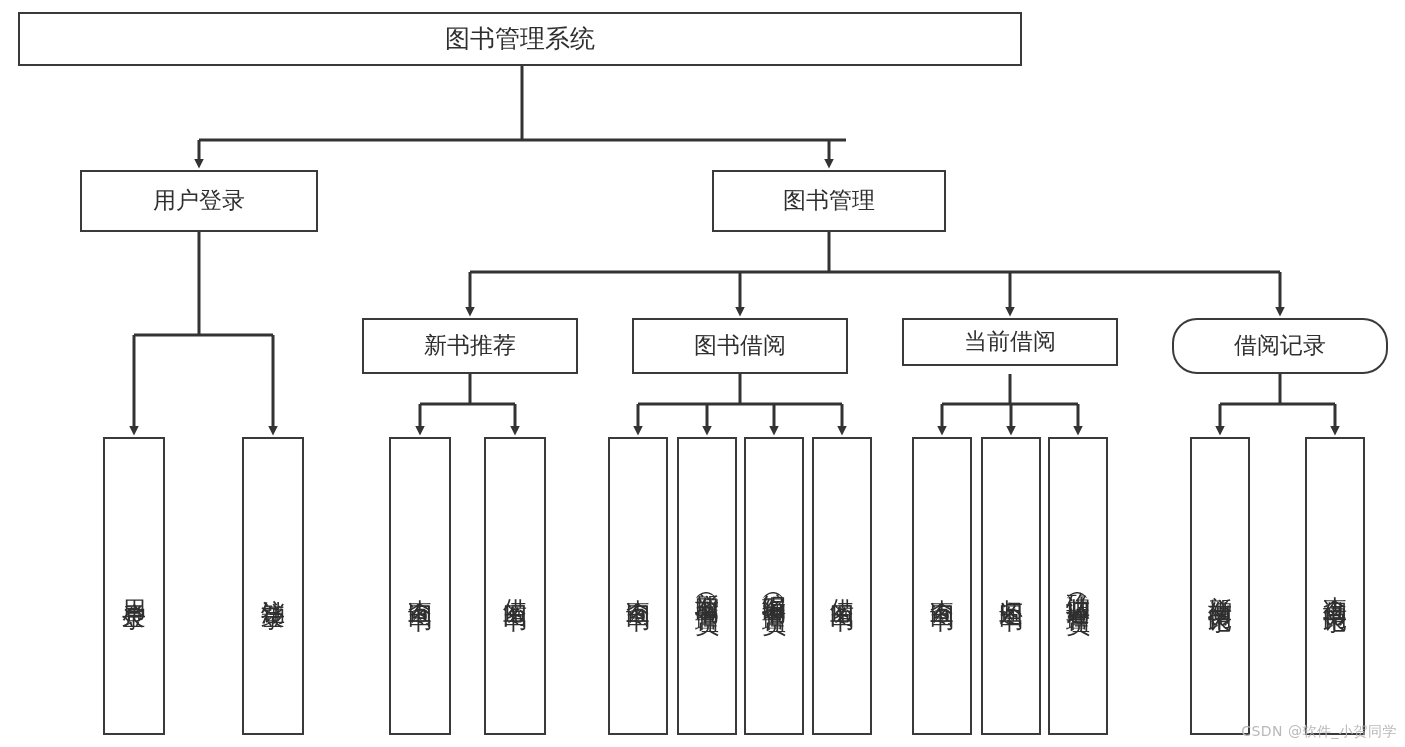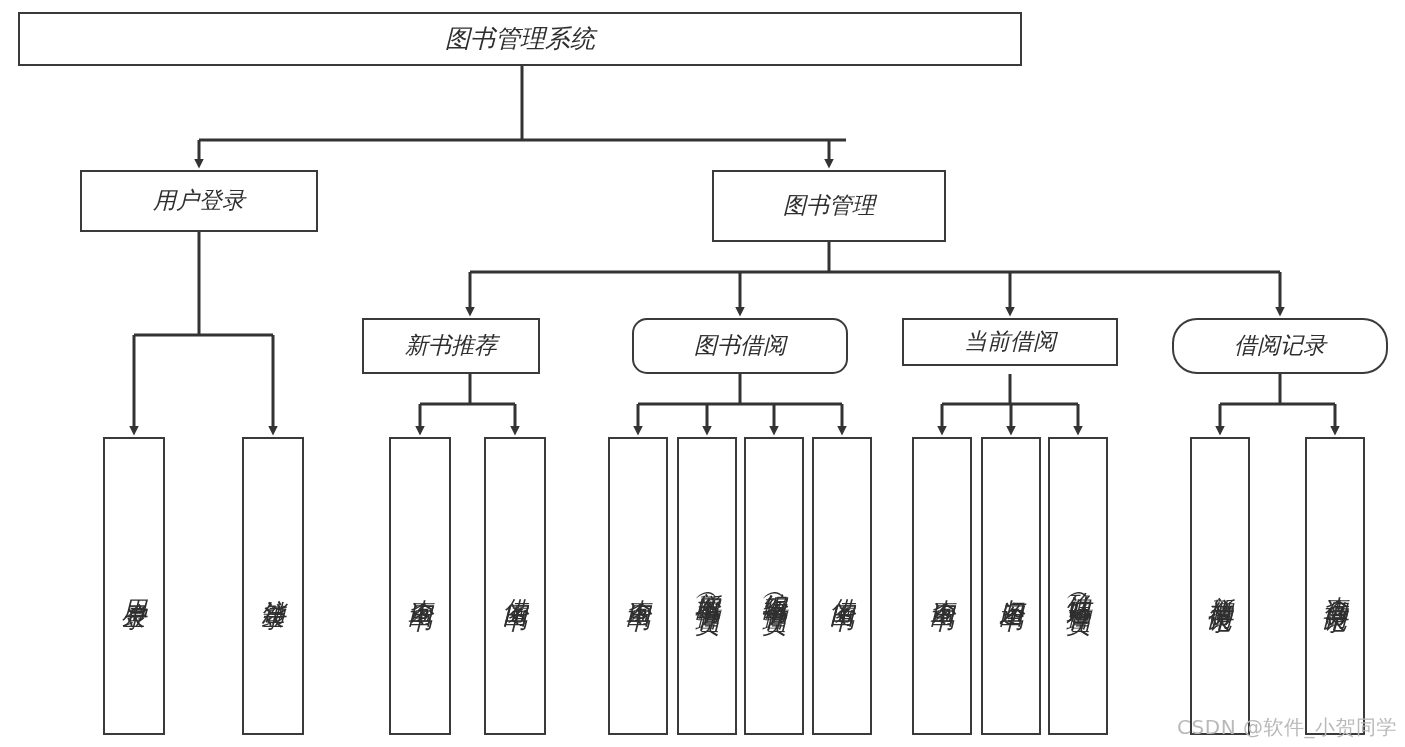--- a/index.html
+++ b/index.html
@@ -1,27 +1,27 @@
 <!DOCTYPE html>
 <html><head>
 <meta charset="utf-8">
 <style>
   html,body{margin:0;padding:0;background:#ffffff;}
   body{width:1405px;height:747px;font-family:"DejaVu Sans","Liberation Sans",sans-serif;overflow:hidden;}
   #diagram-root{position:relative;width:1405px;height:747px;background:#ffffff;}
   svg.edges{position:absolute;left:0;top:0;width:1405px;height:747px;}
   .node{position:absolute;box-sizing:border-box;background:#ffffff;border:2px solid #3a3a3a;
-        display:flex;align-items:center;justify-content:center;font-style:italic;}
+        display:flex;align-items:center;justify-content:center;}
   .node .label{color:#2f2f2f;line-height:1.18;text-align:center;white-space:pre-line;}
   .node.horiz .label{font-size:23px;}
   .node.root .label{font-size:25px;}
   .node.vert{writing-mode:vertical-rl;text-orientation:upright;}
   .node.vert .label{writing-mode:vertical-rl;text-orientation:upright;font-size:24px;
         letter-spacing:3px;line-height:1;text-align:center;}
-  #watermark{position:absolute;right:8px;bottom:6px;font-size:20px;color:#b9b9b9;
+  #watermark{position:absolute;right:8px;bottom:6px;font-size:14px;color:#b9b9b9;
         letter-spacing:0.5px;user-select:none;}
 </style>
 </head>
 <body>
 
 <div id="diagram-root">
 
   <svg class="edges" viewBox="0 0 1405 747">
     <defs>
       <marker id="arrow" markerWidth="12" markerHeight="12" refX="1.5" refY="5" orient="auto" markerUnits="userSpaceOnUse">
@@ -84,28 +84,28 @@
     </g>
   </svg>
 
   <div class="node root horiz" style="left:18px;top:12px;width:1004px;height:54px;">
     <span class="label">图书管理系统</span>
   </div>
 
   <div class="node horiz" style="left:80px;top:170px;width:238px;height:62px;">
     <span class="label">用户登录</span>
   </div>
-  <div class="node horiz" style="left:712px;top:170px;width:234px;height:72px;">
+  <div class="node horiz" style="left:712px;top:170px;width:234px;height:62px;">
     <span class="label">图书管理</span>
   </div>
 
-  <div class="node horiz" style="left:362px;top:318px;width:178px;height:56px;">
+  <div class="node horiz" style="left:362px;top:318px;width:216px;height:56px;">
     <span class="label">新书推荐</span>
   </div>
-  <div class="node horiz" style="left:632px;top:318px;width:216px;height:56px;border-radius:15px;">
+  <div class="node horiz" style="left:632px;top:318px;width:216px;height:56px;">
     <span class="label">图书借阅</span>
   </div>
   <div class="node horiz" style="left:902px;top:318px;width:216px;height:48px;">
     <span class="label">当前借阅</span>
   </div>
   <div class="node horiz" style="left:1172px;top:318px;width:216px;height:56px;border-radius:25px;">
     <span class="label">借阅记录</span>
   </div>
 
   <div class="node vert" style="left:103px;top:437px;width:62px;height:298px;">

